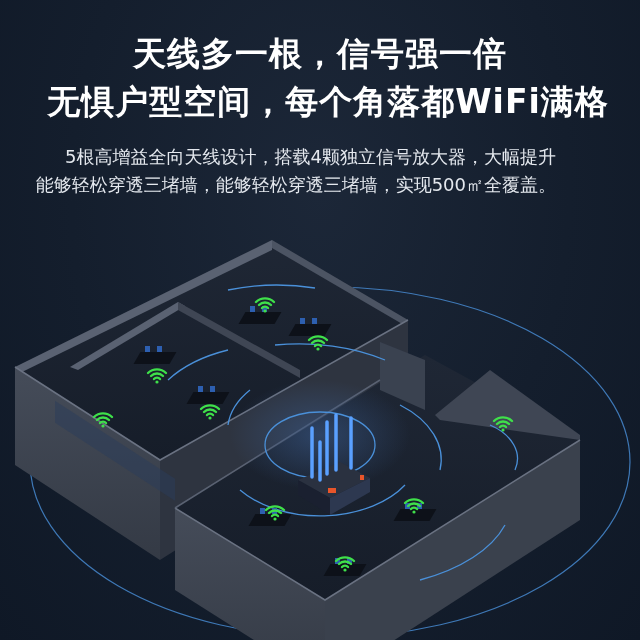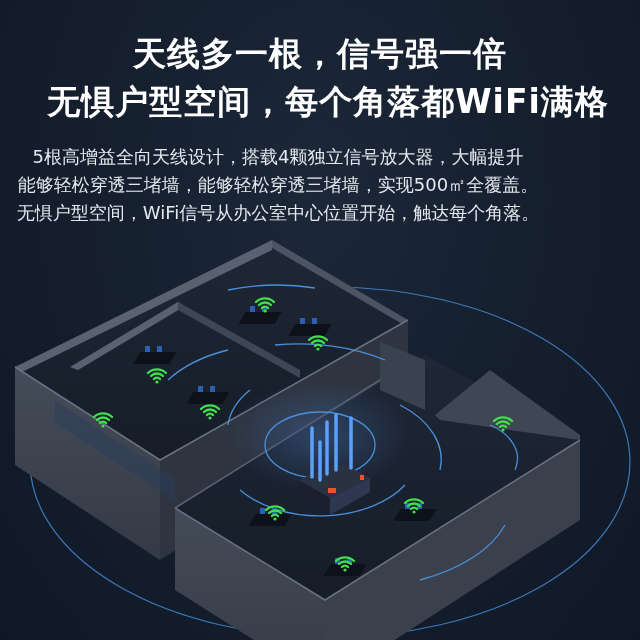--- a/index.html
+++ b/index.html
@@ -1,34 +1,33 @@
 <!DOCTYPE html>
 <html><head>
 <meta charset="utf-8">
 <style>
   html, body { margin:0; padding:0; }
   body { width:640px; height:640px; overflow:hidden; background:#111b2a; font-family:"DejaVu Sans","Liberation Sans",sans-serif; }
   .page { position:relative; width:640px; height:640px; background:radial-gradient(ellipse at 50% 30%, #1c2738 0%, #141e2d 55%, #0f1826 100%); }
   .title { position:absolute; left:0; width:640px; text-align:center; color:#ffffff; font-weight:bold; font-size:33px; letter-spacing:1px; }
   .t1 { top:32px; }
   .t2 { top:80px;padding-left:8px; }
-  .desc { position:absolute; left:0; top:143px; width:556px; text-align:center; color:#e4e8ee; font-size:18px; line-height:28px; }
+  .desc { position:absolute; left:0; top:143px; width:556px; text-align:right; color:#e4e8ee; font-size:18px; line-height:28px; }
   .scene { position:absolute; left:0; top:230px; width:640px; height:410px; }
 </style>
 </head>
 <body>
 
 <div class="page">
   <div class="title t1">天线多一根，信号强一倍</div>
   <div class="title t2">无惧户型空间，每个角落都WiFi满格</div>
 
   <div class="desc">
     <div>5根高增益全向天线设计，搭载4颗独立信号放大器，大幅提升</div>
     <div>能够轻松穿透三堵墙，能够轻松穿透三堵墙，实现500㎡全覆盖。</div>
-    <div>无惧户型空间，WiFi信号从办公室中心位置开始，触达每个角落。</div>
   </div>
 
   <svg class="scene" viewBox="0 0 640 410" width="640" height="410">
     <defs>
       <linearGradient id="wallFront" x1="0" y1="0" x2="0" y2="1">
         <stop offset="0" stop-color="#454c59"></stop>
         <stop offset="1" stop-color="#343a45"></stop>
       </linearGradient>
       <linearGradient id="floorG" x1="0" y1="0" x2="0" y2="1">
         <stop offset="0" stop-color="#1f2735"></stop>

